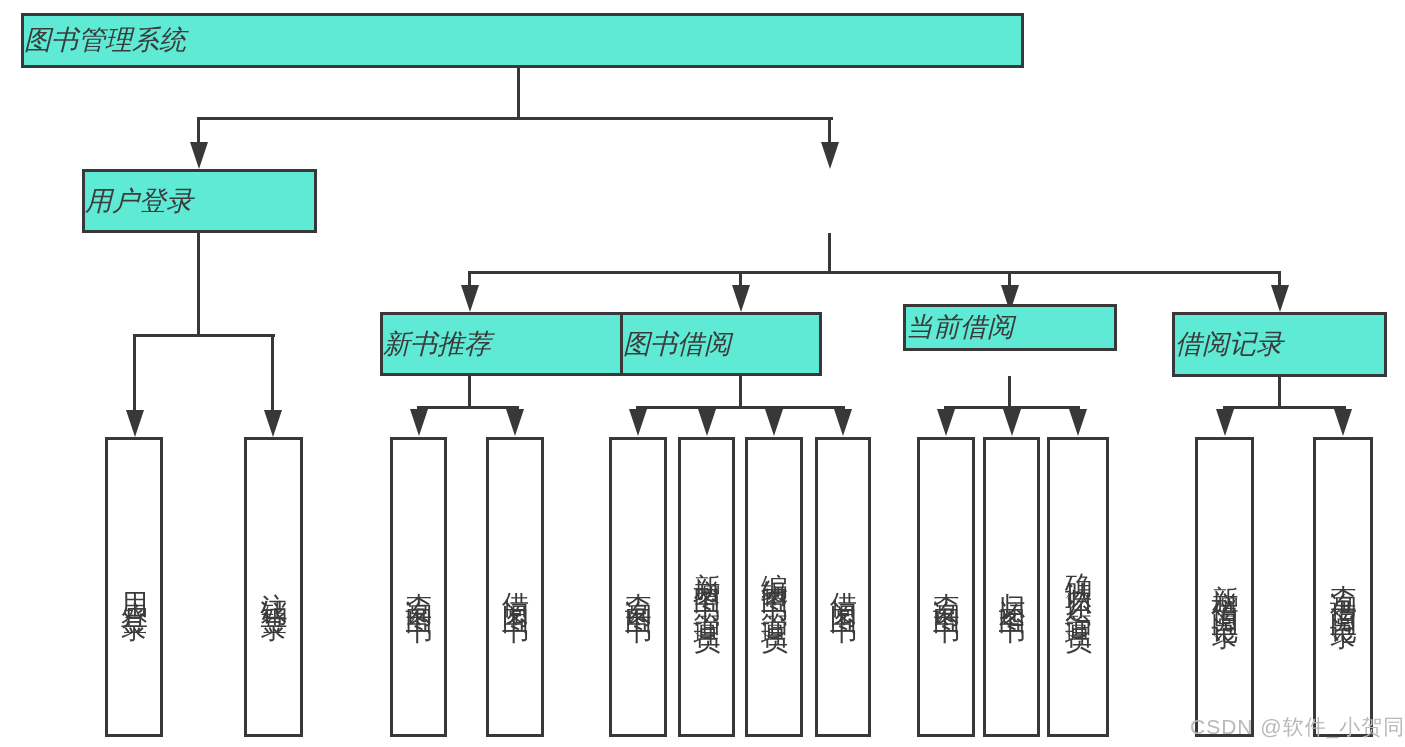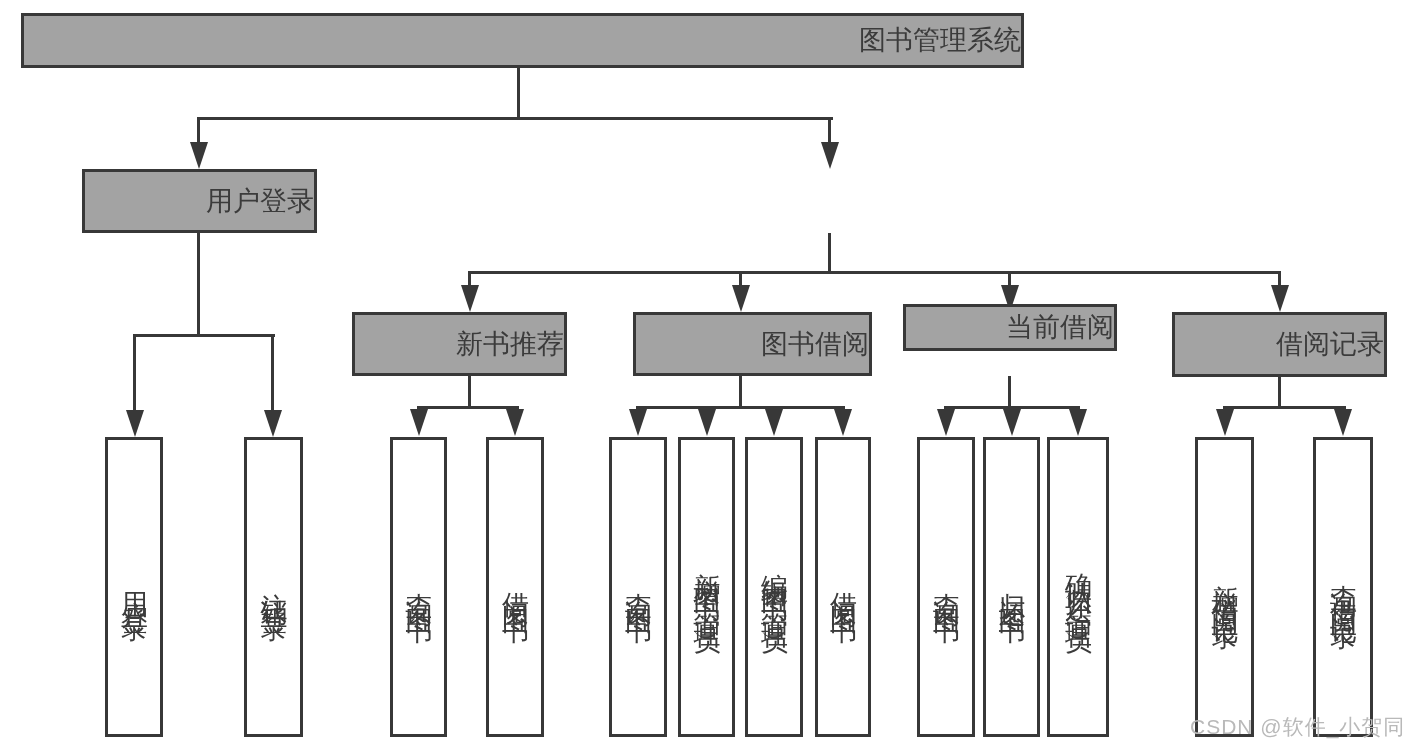--- a/index.html
+++ b/index.html
@@ -5,23 +5,23 @@
   * { margin:0; padding:0; box-sizing:border-box; }
   html,body { background:#ffffff; }
   #canvas {
     position:relative; width:1405px; height:747px;
     background:var(--background,#ffffff);
     font-family:"Liberation Sans","DejaVu Sans",sans-serif;
     color:var(--text,#3b3b3b);
     overflow:hidden;
   }
   .box {
-    position:absolute; border:3px solid var(--line,#383838); background:#a3a3a3;
-    display:flex; align-items:center; justify-content:flex-end;
-    font-size:27px; line-height:1;
+    position:absolute; border:3px solid var(--line,#383838); background:#5eead4;
+    display:flex; align-items:center; justify-content:flex-start;
+    font-size:27px; line-height:1;font-style:italic;
   }
   .vbox {
     position:absolute; border:3px solid var(--line,#383838); background:#ffffff;
     display:flex; align-items:center; justify-content:center;
     font-size:27px; line-height:1;
     writing-mode:vertical-rl; text-orientation:mixed; letter-spacing:8px;
   }
   .hline,.vline { position:absolute; background:var(--line,#383838); }
   .arrow {
     position:absolute; width:0; height:0;
@@ -65,24 +65,24 @@
   <div class="hline" style="left:468px;top:271px;width:813px;height:3px;"></div>
   <div class="vline" style="left:468px;top:271px;width:3px;height:15px;"></div>
   <div class="arrow" style="left:461px;top:285px;"></div>
   <div class="vline" style="left:739px;top:271px;width:3px;height:15px;"></div>
   <div class="arrow" style="left:732px;top:285px;"></div>
   <div class="vline" style="left:1008px;top:271px;width:3px;height:15px;"></div>
   <div class="arrow" style="left:1001px;top:285px;"></div>
   <div class="vline" style="left:1278px;top:271px;width:3px;height:15px;"></div>
   <div class="arrow" style="left:1271px;top:285px;"></div>
 
-  <div class="box" style="left:352px;top:312px;width:215px;height:64px;">
+  <div class="box" style="left:380px;top:312px;width:252px;height:64px;">
     <span>新书推荐</span>
   </div>
-  <div class="box" style="left:633px;top:312px;width:239px;height:64px;">
+  <div class="box" style="left:620px;top:312px;width:202px;height:64px;">
     <span>图书借阅</span>
   </div>
   <div class="box" style="left:903px;top:304px;width:214px;height:47px;">
     <span>当前借阅</span>
   </div>
   <div class="box" style="left:1172px;top:312px;width:215px;height:65px;">
     <span>借阅记录</span>
   </div>
 
   <div class="vline" style="left:468px;top:376px;width:3px;height:33px;"></div>

